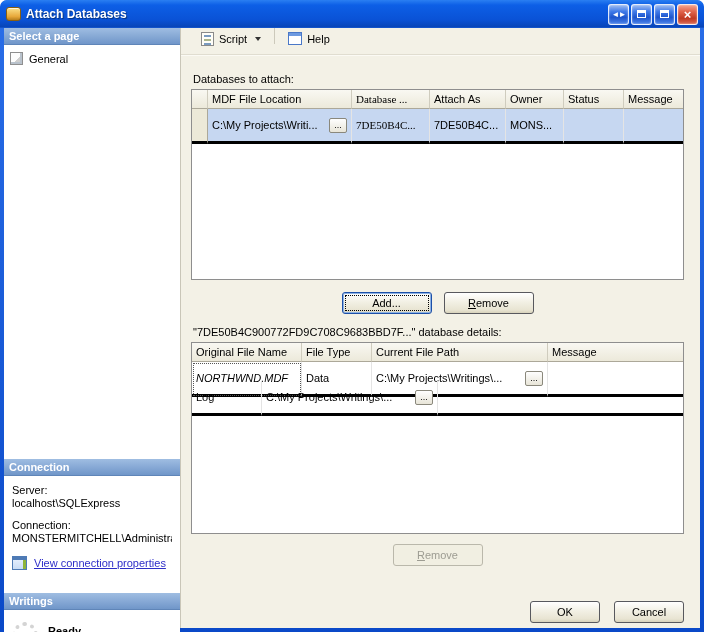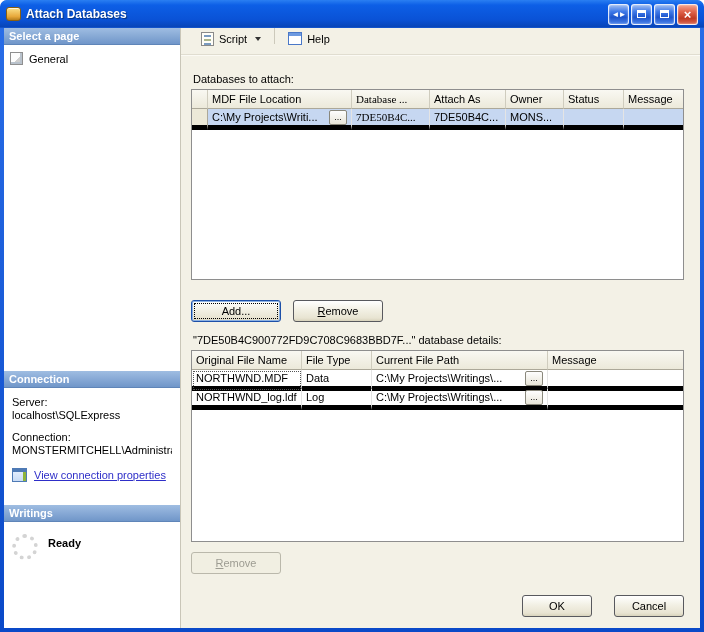--- a/index.html
+++ b/index.html
@@ -47,21 +47,21 @@
   }
 
   
   .sidebar { width: 176px; display: flex; flex-direction: column; background: #1d4ed8; }
   .panel-header {
     height: 17px; line-height: 17px; padding-left: 5px; flex: none;
     color: #fff; font-weight: bold; font-size: 11px;
     background: linear-gradient(180deg, #9fbde2, #7096c9);
     border-bottom: 1px solid #5f85b8;
   }
-  .page-list { height: 326px; flex: none; background: #fff; padding-top: 4px; }
+  .page-list { height: 414px; flex: none; background: #fff; padding-top: 4px; }
   .page-item { display: flex; align-items: center; gap: 6px; padding: 3px 6px; cursor: default; }
   .gear-page-icon {
     width: 13px; height: 13px; flex: none;
     background: linear-gradient(135deg, #fdfdfd 55%, #cfcfcf 55%);
     border: 1px solid #8f8f8f;
     box-shadow: inset -2px -2px 0 #b9c2cc;
   }
   .conn-body { height: 117px; flex: none; padding: 8px 8px 0; background: #fff; overflow: hidden; }
   .conn-lbl { margin-bottom: 1px; }
   .conn-val { margin-bottom: 10px; white-space: nowrap; overflow: hidden; }
@@ -99,73 +99,73 @@
     width: 14px; height: 13px; flex: none;
     background: #fff; border: 1px solid #4a78c8;
     box-shadow: inset 0 3px 0 #6e9ae0;
   }
 
   .content { flex: 1; position: relative; padding: 18px 16px 0 10px; }
   .section-label { margin: 0 0 4px 2px; }
 
   
   .grid { background: #fff; border: 1px solid #8e8e8e; overflow: hidden; }
-  .grid1 { height: 191px; margin-bottom: 20px; }
+  .grid1 { height: 191px; margin-bottom: 12px; }
   .grid2 { height: 192px; }
   .grid-header { display: flex; height: 19px; }
   .gh-cell {
     flex: none; padding: 3px 4px 0; white-space: nowrap; overflow: hidden;
     background: linear-gradient(180deg, #f9f8f2, #ece9da);
     border-right: 1px solid #cfccbe; border-bottom: 1px solid #aca899;
   }
   .grid-row { display: flex; height: 19px; }
   .gc {
-    flex: none; padding: 8px 4px; white-space: nowrap; overflow: hidden;
+    flex: none; padding: 16px 4px; white-space: nowrap; overflow: hidden;
     display: flex; align-items: center;
-    border-right: 1px solid #e4e4e4; border-bottom: 5px solid #000000;
+    border-right: 1px solid #e4e4e4; border-bottom: 3px solid #000000;
   }
   .gc .cell-text { flex: 1; overflow: hidden; white-space: nowrap; }
   .sel-cell { background: #ece9d8; border-right: 1px solid #aca899; }
   .row-selected .gc { background: #c6d7f1; }
   .row-selected .sel-cell { background: #ece9d8; }
   .cell-browse {
     flex: none; margin-left: auto; width: 18px; height: 15px;
     font-family: "Liberation Sans", sans-serif; font-size: 9px; line-height: 7px;
     background: linear-gradient(180deg, #fefefe, #e8e5d8);
     border: 1px solid #8a887c; border-radius: 2px; cursor: pointer; padding: 0;
   }
-  .cell-focus { outline: 1px dotted #555; outline-offset: -2px; }
+  .cell-focus { outline: 1px dotted #555; outline-offset: -2px; font-style: italic; }
 
   
   .w-sel { width: 16px; } .w-mdf { width: 144px; } .w-db { width: 78px; font-family: Liberation Serif, serif; }
   .w-att { width: 76px; } .w-own { width: 58px; } .w-sta { width: 60px; }
   .w-msg { flex: 1 1 auto; border-right: none; }
   
   .w2-name { width: 110px; } .w2-type { width: 70px; } .w2-path { width: 176px; }
   .w2-msg { flex: 1 1 auto; border-right: none; }
 
   
-  .btn-row { display: flex; justify-content: flex-start; gap: 12px; margin: 0 0 12px; }
+  .btn-row { display: flex; justify-content: center; gap: 12px; margin: 0 0 12px; }
   .btn-row.tight { margin: 10px 0 0; }
   .btn {
     min-width: 90px; height: 22px; font-family: "Liberation Sans", sans-serif; font-size: 11px;
     color: #000; background: linear-gradient(180deg, #ffffff, #f2f0e4 45%, #e8e4d2 85%, #d8d3bc);
     border: 1px solid #58595e; border-radius: 3px; cursor: pointer;
   }
   .btn.focused {
     border-color: #1d50a8;
     box-shadow: inset 0 0 0 1px #8db2e3;
     outline: 1px dotted #000; outline-offset: -4px;
   }
   .btn:disabled {
     color: #9d9c92; background: #f1efe2; border-color: #bab8ab;
     box-shadow: none; cursor: default;
   }
   .accel { text-decoration: underline; }
-  .ok-row { position: absolute; right: 16px; bottom: 11px; display: flex; gap: 22px; }
+  .ok-row { position: absolute; right: 16px; bottom: 5px; display: flex; gap: 14px; }
   .ok-row .btn { min-width: 70px; }
 </style>
 </head>
 <body>
 
 <div class="window">
 
   <div class="titlebar">
     <span class="title-icon"></span>
     <span class="title-text">Attach Databases</span>
@@ -276,21 +276,20 @@
           <div class="grid-row">
             <div class="gc w2-name cell-focus">NORTHWND.MDF</div>
             <div class="gc w2-type">Data</div>
             <div class="gc w2-path">
               <span class="cell-text">C:\My Projects\Writings\...</span>
               <button class="cell-browse">...</button>
             </div>
             <div class="gc w2-msg"></div>
           </div>
           <div class="grid-row">
-            <div class="gc w2-name">NORTHWND_log.ldf</div>
             <div class="gc w2-type">Log</div>
             <div class="gc w2-path">
               <span class="cell-text">C:\My Projects\Writings\...</span>
               <button class="cell-browse">...</button>
             </div>
             <div class="gc w2-msg"></div>
           </div>
         </div>
 
         <div class="btn-row tight">

